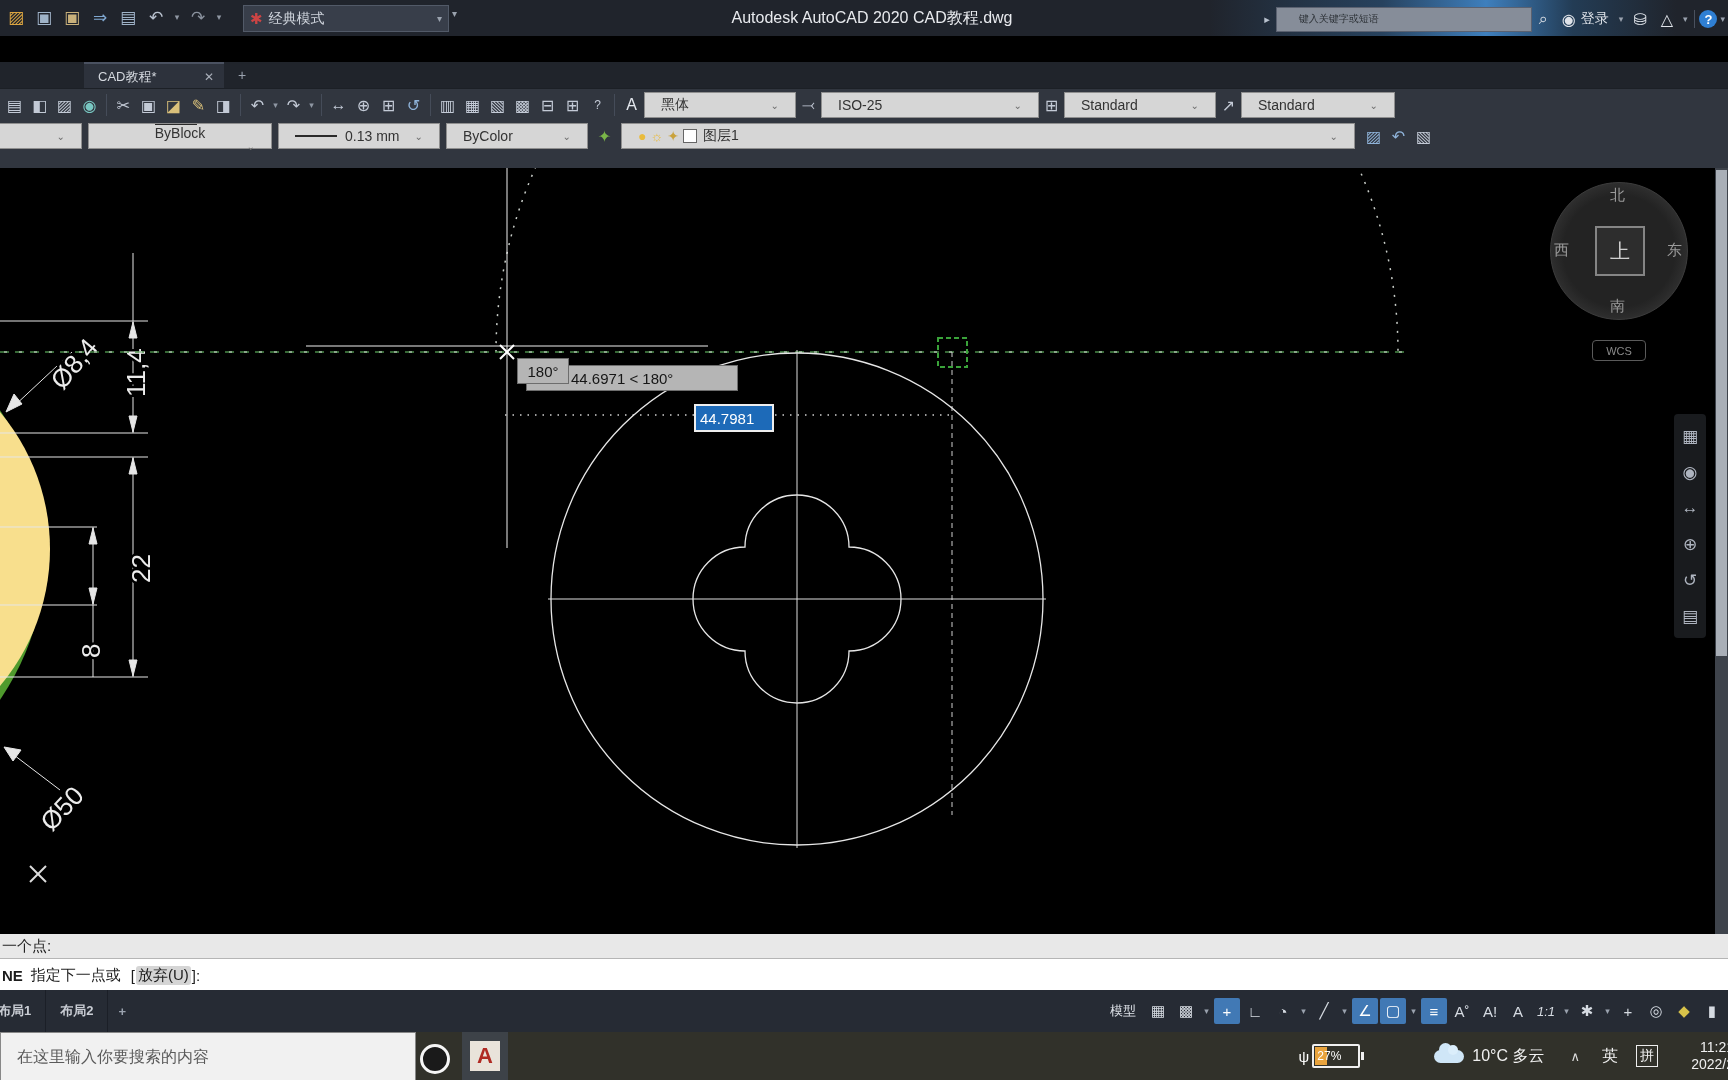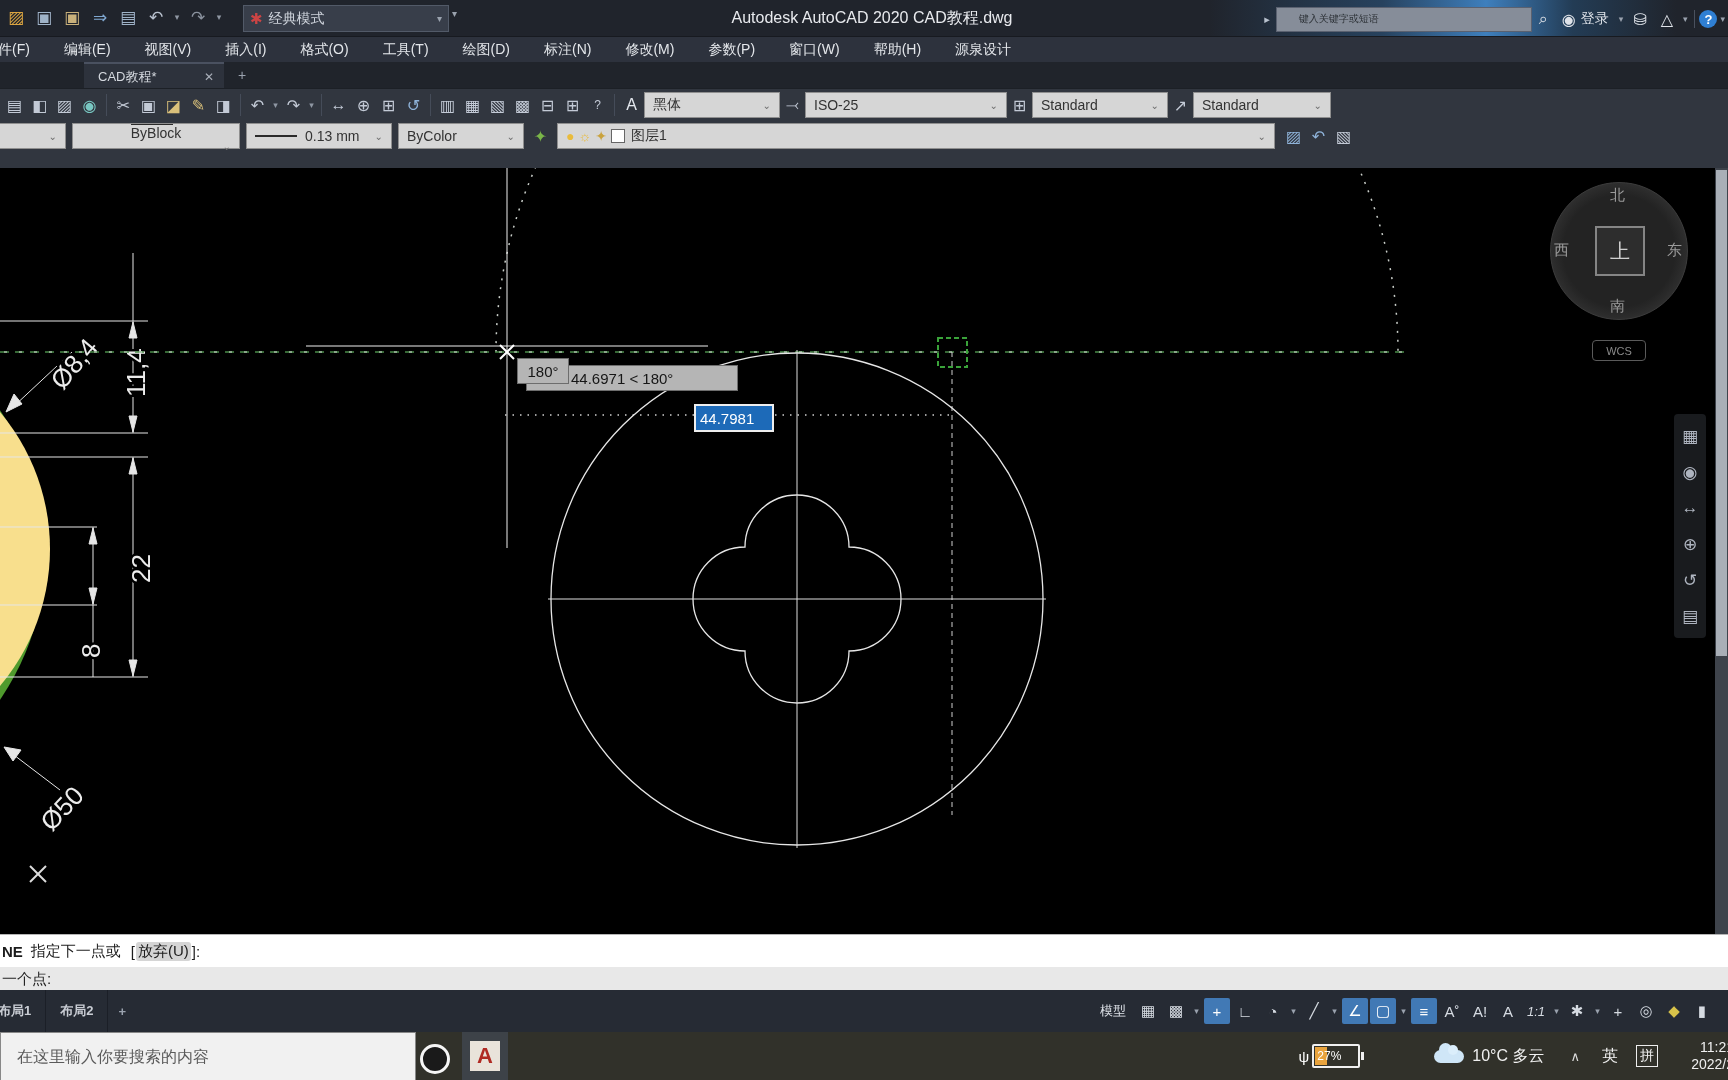--- a/index.html
+++ b/index.html
@@ -54,21 +54,21 @@
 
   
   .trow{display:flex;align-items:center;height:100%;padding-left:2px;}
   .trow .icon{width:25px;height:26px;display:flex;align-items:center;justify-content:center;
     color:#c3cad6;font-size:16px;flex:0 0 auto;}
   .trow .icon.dd{width:11px;font-size:9px;color:#8f97a3;}
   .trow .icon.help{font-size:12px;}
   .trow .icon.help::first-letter{color:#fff;}
   .tbsep{width:1px;height:22px;background:#454c59;margin:0 4px;flex:0 0 auto;}
   .ddl{height:24px;background:#d6d6d6;border:1px solid #8f8f8f;color:#333;font-size:14px;
-    display:flex;align-items:center;padding:0 8px;position:relative;flex:0 0 auto;}
+    display:flex;align-items:center;padding:0 16px;position:relative;flex:0 0 auto;}
   .ddl .chev{margin-left:auto;color:#6d6d6d;font-size:10px;padding-left:8px;}
   .linepre{display:inline-block;width:42px;border-top:2px solid #2a2a2a;margin-right:8px;}
   .linepre.thin{border-top-width:1px;}
   #propsbar .trow{align-items:flex-start;padding-top:3px;}
   #propsbar .icon{height:26px;}
   .layer-ico{font-size:14px;margin-right:4px;}
   .sq{display:inline-block;width:12px;height:12px;background:#fff;border:1px solid #666;margin-right:6px;}
 
   
   #canvas svg{position:absolute;left:0;top:0;}
@@ -100,21 +100,21 @@
   #cmd-active{height:32px;display:flex;align-items:center;background:#fff;color:#1c1c1c;
     font-size:15px;padding-left:2px;border-top:1px solid #b5b5b5;}
   #cmd-active .cmdword{font-weight:bold;margin-right:8px;}
   #cmd-active .chip{background:#d5d5d5;border-radius:3px;padding:0 2px;margin:0 1px;}
 
   
   #layout-tabs{position:absolute;left:0;top:0;height:100%;display:flex;align-items:center;color:#c9cdd4;font-size:13px;font-weight:bold;}
   #layout-tabs .lt{padding:0 14px;height:100%;display:flex;align-items:center;border-right:1px solid #1b1f27;}
   #layout-tabs .lt:first-child{padding-left:4px;margin-left:-6px;}
   #layout-tabs .add{padding:0 10px;color:#9aa2ae;}
-  #status-icons{position:absolute;right:0;top:0;height:100%;display:flex;align-items:center;padding-right:12px;}
+  #status-icons{position:absolute;right:0;top:0;height:100%;display:flex;align-items:center;padding-right:2px;}
   #status-model{color:#dfe3e9;font-size:13px;padding:0 8px;height:26px;display:flex;align-items:center;}
   #status-icons .icon{min-width:26px;height:26px;margin:0 1px;display:flex;align-items:center;justify-content:center;
     color:#d6dbe2;font-size:15px;border-radius:2px;}
   #status-icons .icon.dd{min-width:11px;font-size:9px;color:#9aa2ae;}
   #status-icons .icon.active{background:#4179b5;color:#fff;}
   #status-icons .icon.txt{font-size:13px;font-style:italic;}
 
   
   #tb-search{position:absolute;left:0;top:0;width:398px;height:48px;background:#f1f1f1;
     border:1px solid #888;color:#5a5a5a;font-size:16px;display:flex;align-items:center;padding-left:16px;}
@@ -178,36 +178,20 @@
       <span class="ic-dd">▾</span>
       <span class="ic-btn">⛁</span>
       <span class="ic-btn">△</span>
       <span class="ic-dd">▾</span>
       <span class="ic-sep"></span>
       <span class="help-circle">?</span>
       <span class="ic-dd">▾</span>
     </div>
   </div>
 
-  <div id="menubar" class="bar">
-
-  <span class="mi">件(F)</span>
-      <span class="mi">编辑(E)</span>
-      <span class="mi">视图(V)</span>
-      <span class="mi">插入(I)</span>
-      <span class="mi">格式(O)</span>
-      <span class="mi">工具(T)</span>
-      <span class="mi">绘图(D)</span>
-      <span class="mi">标注(N)</span>
-      <span class="mi">修改(M)</span>
-      <span class="mi">参数(P)</span>
-      <span class="mi">窗口(W)</span>
-      <span class="mi">帮助(H)</span>
-      <span class="mi">源泉设计</span>
-    </div>
 
   <div id="tabbar" class="bar">
     <div class="ftab">
       <span class="t">CAD教程*</span>
       <span class="x">✕</span>
     </div>
     <div class="ftab-add">+</div>
   </div>
 
   <div id="toolbar2" class="bar">
@@ -398,28 +382,28 @@
         <span class="icon">↺</span>
         <span class="icon">▤</span>
       </div>
 
     <div id="vscroll">
       <div class="thumb"></div>
     </div>
   </div>
 
   <div id="cmdpanel" class="bar">
+    <div id="cmd-history">一个点:</div>
     <div id="cmd-active">
       <span class="cmdword">NE</span>
       <span>指定下一点或</span>
       <span style="margin-left:10px;">[</span>
       <span class="chip">放弃(U)</span>
       <span>]:</span>
     </div>
-    <div id="cmd-history">一个点:</div>
   </div>
 
   <div id="statusrow" class="bar">
     <div id="layout-tabs">
       <span class="lt">布局1</span>
       <span class="lt">布局2</span>
       <span class="add">+</span>
     </div>
     <div id="status-icons">
       <span id="status-model">模型</span>

